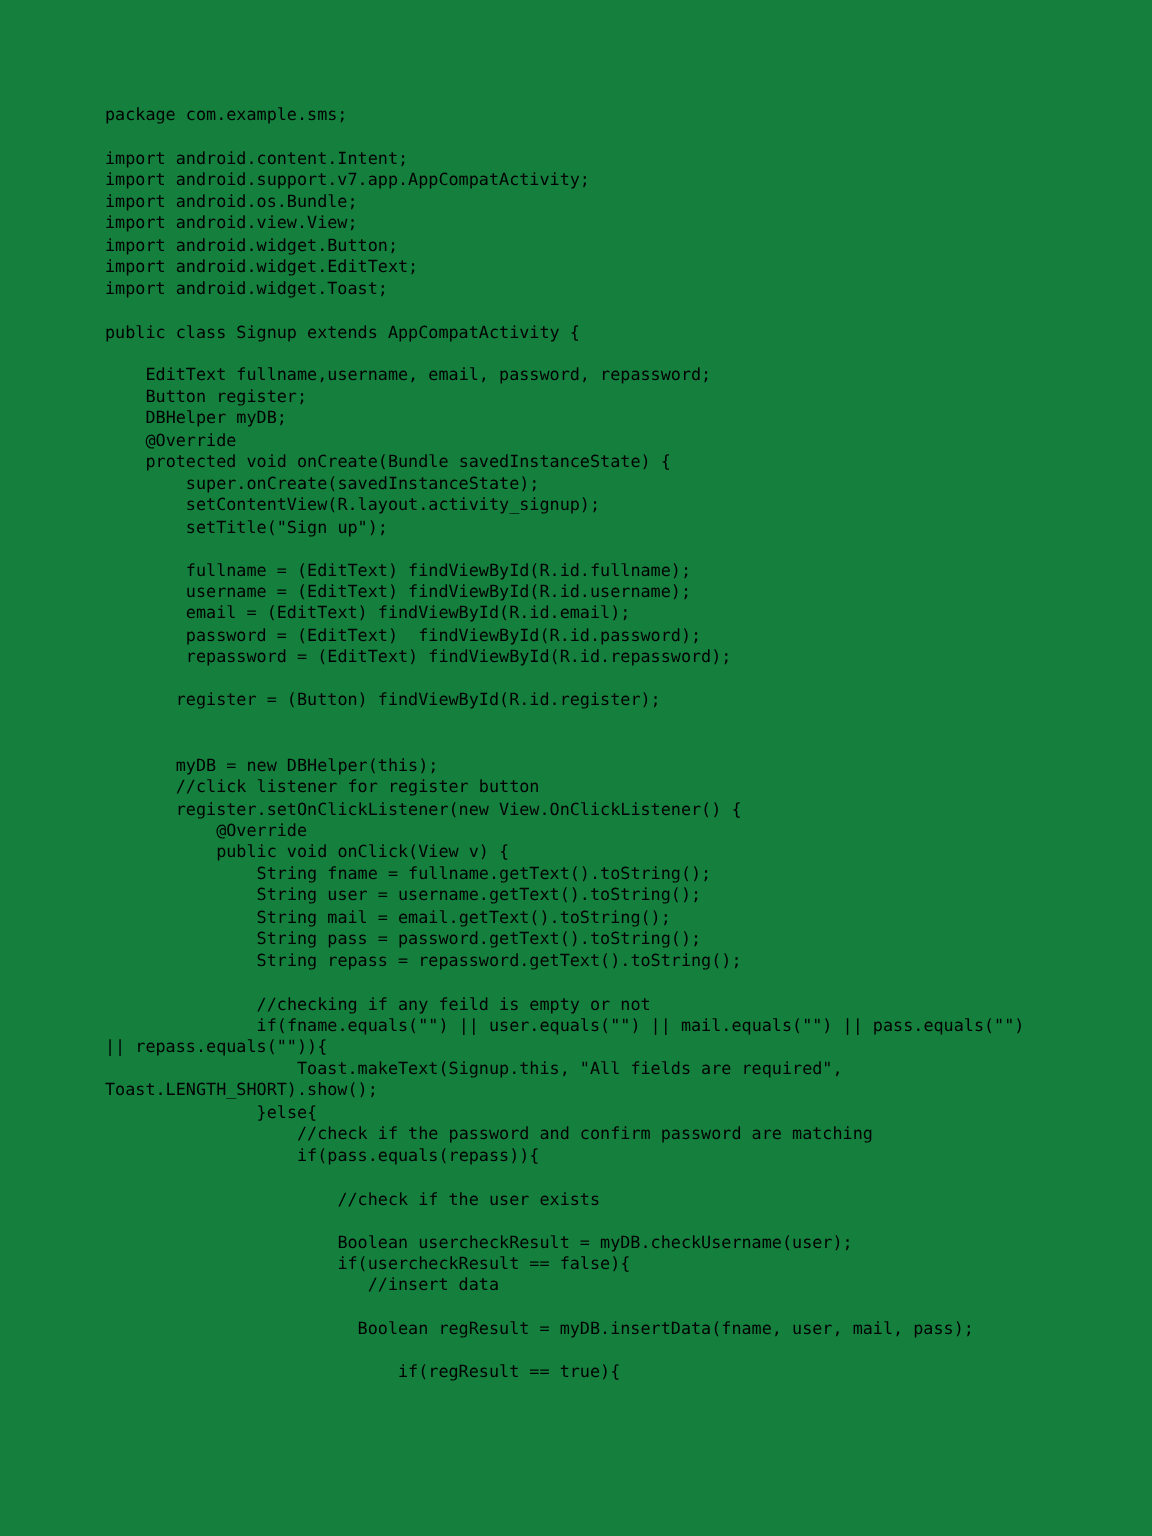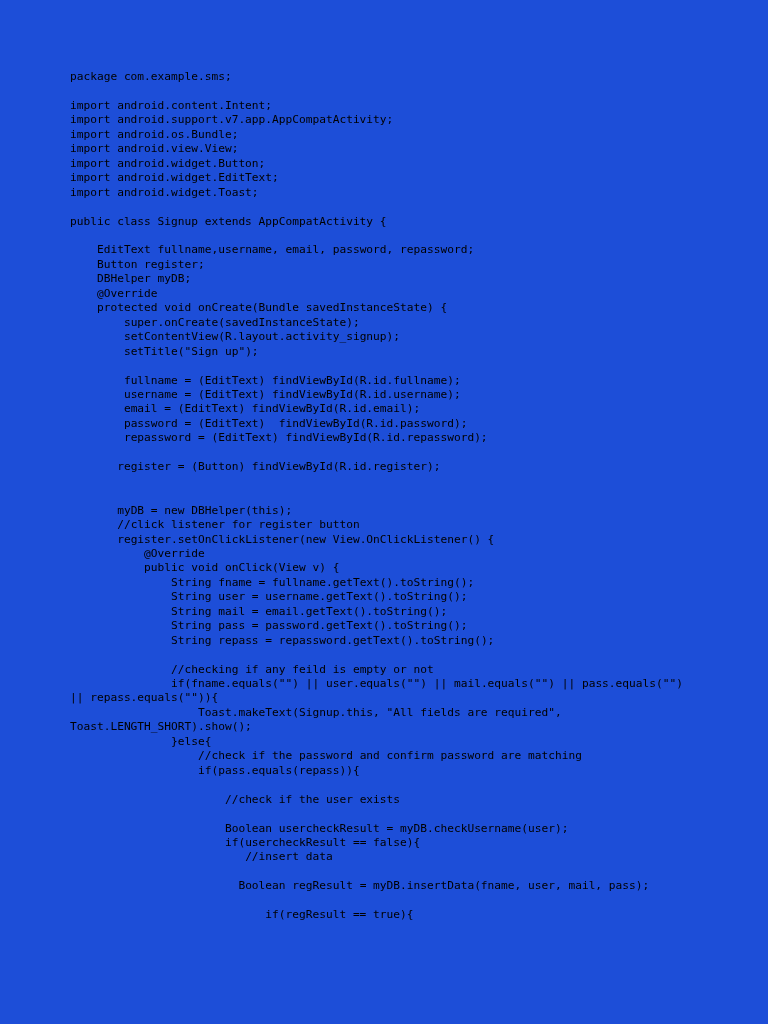--- a/index.html
+++ b/index.html
@@ -9,21 +9,21 @@
   }
   body {
     width: 768px;
     height: 1024px;
     font-family: "DejaVu Sans Mono", "Liberation Mono", monospace;
   }
   #page {
     position: relative;
     width: 768px;
     height: 1024px;
-    background: #1d4ed8;
+    background: #15803d;
     box-sizing: border-box;
     padding: 70px 70px 0 70px;
   }
   #code-listing {
     font-family: "DejaVu Sans Mono", "Liberation Mono", monospace;
     font-size: 11.2px;
     line-height: 14.45px;
     color: #000000;
     white-space: pre-wrap;
     word-break: break-word;

